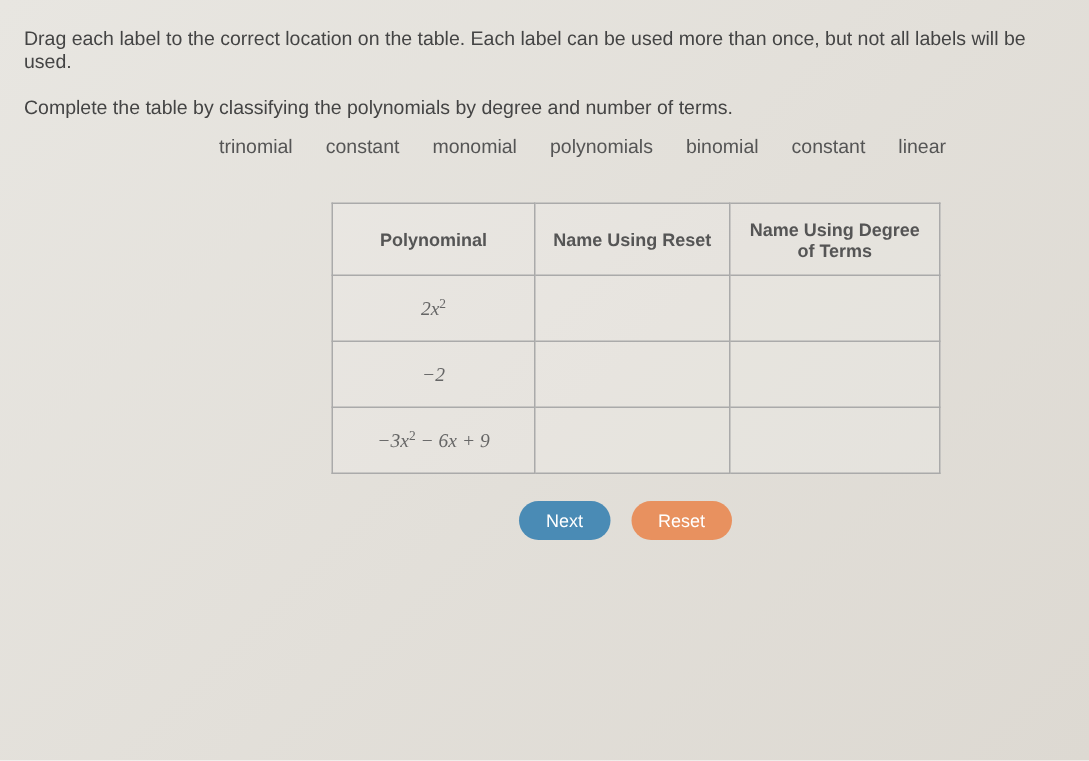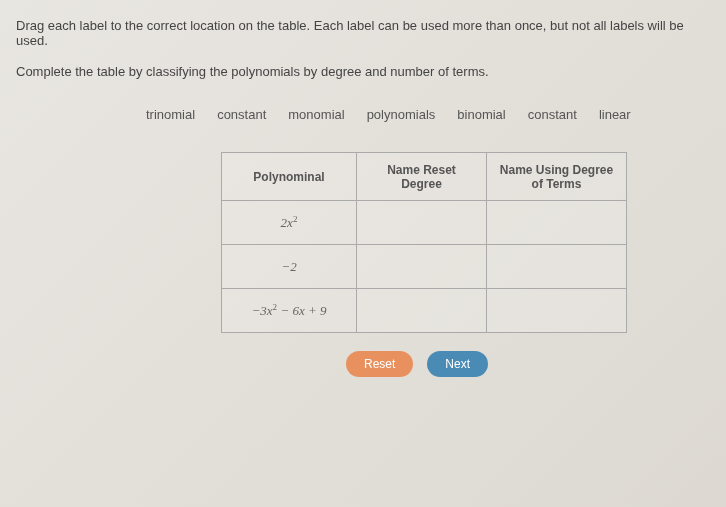--- a/index.html
+++ b/index.html
@@ -14,21 +14,21 @@
       overflow: hidden;
     }
     .instruction-1 {
       font-size: 13px;
       color: #444;
       margin-bottom: 16px;
     }
     .instruction-2 {
       font-size: 13px;
       color: #444;
-      margin-bottom: 28px;
+      margin-bottom: 11px;
     }
     .labels-row {
       display: flex;
       gap: 22px;
       margin-left: 130px;
       margin-bottom: 30px;
       font-size: 13px;
       color: #555;
     }
     .label-item { cursor: grab; }
@@ -95,21 +95,21 @@
   <span class="label-item">binomial</span>
   <span class="label-item">constant</span>
   <span class="label-item">linear</span>
 </div>
 
 <div class="table-wrap">
   <table>
     <thead>
       <tr>
         <th class="col-poly">Polynominal</th>
-        <th class="col-degree">Name Reset Degree</th>
+        <th class="col-degree">Name Using Reset</th>
         <th class="col-terms">Name Using Degree of Terms</th>
       </tr>
     </thead>
     <tbody>
       <tr>
         <td class="poly-cell">2<i>x</i><span class="sup">2</span></td>
         <td class="drop-zone"></td>
         <td class="drop-zone"></td>
       </tr>
       <tr>
@@ -120,15 +120,15 @@
       <tr>
         <td class="poly-cell">−3<i>x</i><span class="sup">2</span> − 6<i>x</i> + 9</td>
         <td class="drop-zone"></td>
         <td class="drop-zone"></td>
       </tr>
     </tbody>
   </table>
 </div>
 
 <div class="buttons-row">
+  <button class="btn btn-next">Next</button>
   <button class="btn btn-reset">Reset</button>
-  <button class="btn btn-next">Next</button>
 </div>
 
 </body></html>

